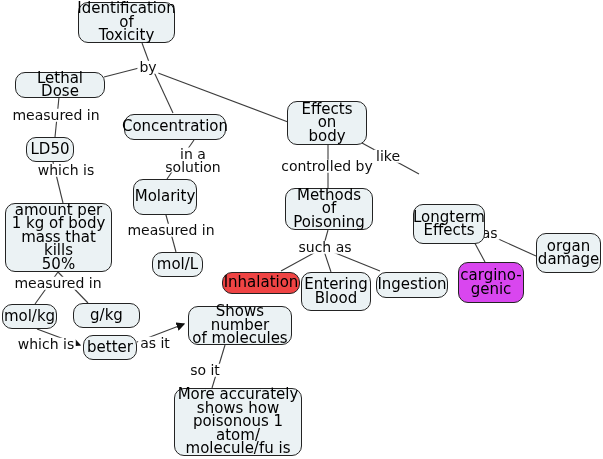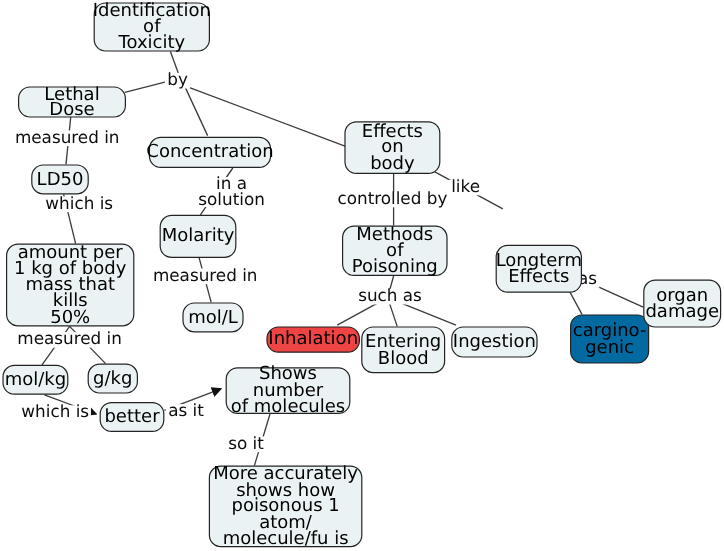--- a/index.html
+++ b/index.html
@@ -100,26 +100,26 @@
 50%</div>
     <div class="node" style="left: 152px; top: 252px; width: 51px; height: 25px; background: rgb(235, 242, 244); border-color: rgb(35, 35, 35); color: rgb(0, 0, 0);">mol/L</div>
     <div class="node" style="left: 285px; top: 188px; width: 88px; height: 42px; background: rgb(235, 242, 244); border-color: rgb(35, 35, 35); color: rgb(0, 0, 0);">Methods
 of Poisoning</div>
     <div class="node" style="left: 413px; top: 172px; width: 72px; height: 40px; background: rgb(235, 242, 244); border-color: rgb(35, 35, 35); color: rgb(0, 0, 0); margin-top: 32px;">Longterm
 Effects</div>
     <div class="node" style="left: 222px; top: 272px; width: 78px; height: 22px; background: #ef4444; border-color: rgb(35, 35, 35); color: rgb(0, 0, 0);">Inhalation</div>
     <div class="node" style="left: 301px; top: 272px; width: 70px; height: 39px; background: rgb(235, 242, 244); border-color: rgb(35, 35, 35); color: rgb(0, 0, 0);">Entering
 Blood</div>
     <div class="node" style="left: 376px; top: 272px; width: 72px; height: 26px; background: rgb(235, 242, 244); border-color: rgb(35, 35, 35); color: rgb(0, 0, 0);">Ingestion</div>
-    <div class="node" style="left: 458px; top: 262px; width: 66px; height: 41px; background: #0369a1; border-color: rgb(35, 35, 35); color: rgb(0, 0, 0); margin-left: 17px;">cargino-
+    <div class="node" style="left: 458px; top: 262px; width: 66px; height: 41px; background: #d946ef; border-color: rgb(35, 35, 35); color: rgb(0, 0, 0);">cargino-
 genic</div>
     <div class="node" style="left: 536px; top: 233px; width: 65px; height: 40px; background: rgb(235, 242, 244); border-color: rgb(35, 35, 35); color: rgb(0, 0, 0);">organ
 damage</div>
     <div class="node" style="left: 2px; top: 304px; width: 55px; height: 25px; background: rgb(235, 242, 244); border-color: rgb(35, 35, 35); color: rgb(0, 0, 0);">mol/kg</div>
-    <div class="node" style="left: 73px; top: 303px; width: 42px; height: 25px; background: rgb(235, 242, 244); border-color: rgb(35, 35, 35); color: rgb(0, 0, 0);">g/kg</div>
+    <div class="node" style="left: 73px; top: 303px; width: 67px; height: 25px; background: rgb(235, 242, 244); border-color: rgb(35, 35, 35); color: rgb(0, 0, 0);">g/kg</div>
     <div class="node" style="left: 83px; top: 335px; width: 54px; height: 25px; background: rgb(235, 242, 244); border-color: rgb(35, 35, 35); color: rgb(0, 0, 0);">better</div>
     <div class="node" style="left: 188px; top: 306px; width: 104px; height: 39px; background: rgb(235, 242, 244); border-color: rgb(35, 35, 35); color: rgb(0, 0, 0);">Shows number
 of molecules</div>
     <div class="node" style="left: 150px; top: 388px; width: 128px; height: 68px; background: rgb(235, 242, 244); border-color: rgb(35, 35, 35); color: rgb(0, 0, 0); margin-left: 24px;">More accurately
 shows how
 poisonous 1 atom/
 molecule/fu is</div>
   </div>
 
 </body></html>

